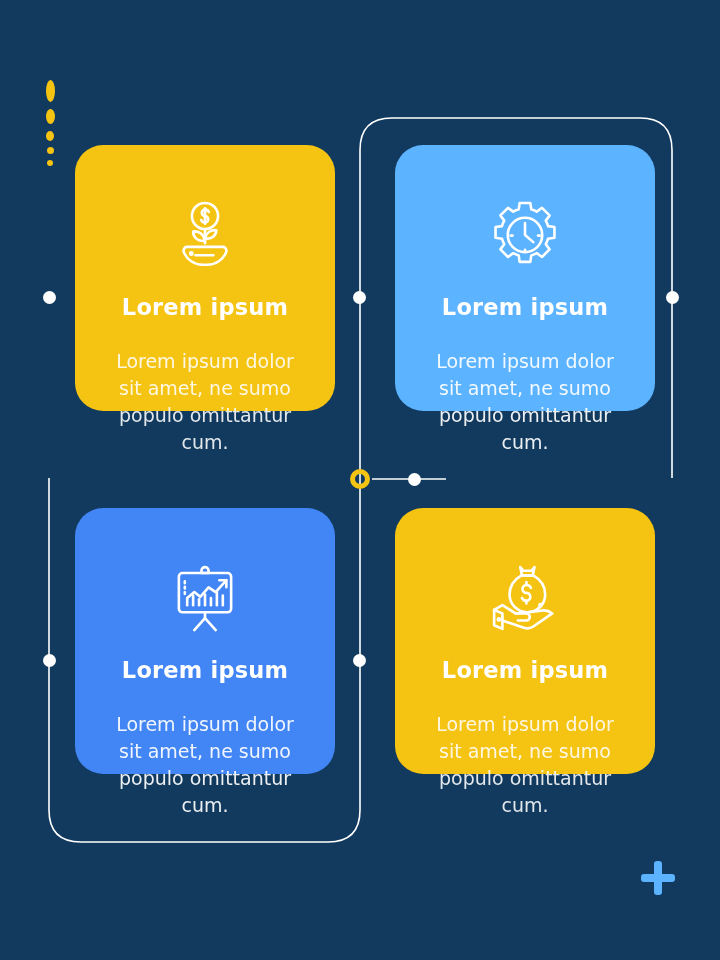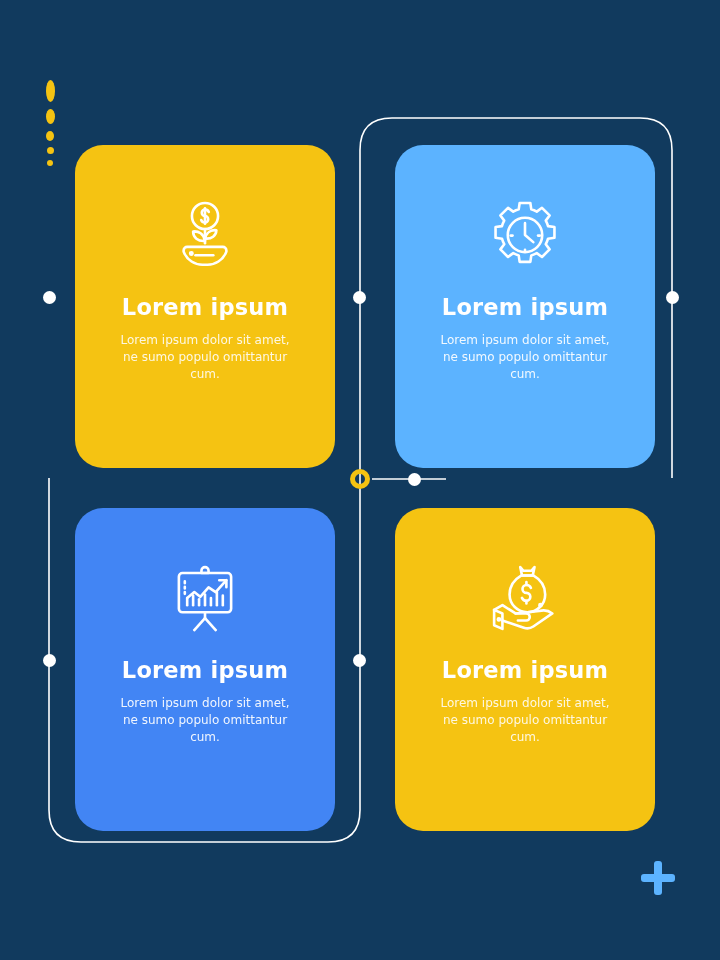--- a/index.html
+++ b/index.html
@@ -49,21 +49,21 @@
   .dc1 { width: 9px;  height: 22px; border-radius: 5px; margin-bottom: 7px; }
   .dc2 { width: 9px;  height: 15px; border-radius: 5px; margin-bottom: 7px; }
   .dc3 { width: 8px;  height: 10px; margin-bottom: 6px; }
   .dc4 { width: 7px;  height: 7px;  margin-bottom: 6px; }
   .dc5 { width: 6px;  height: 6px; }
 
   
   .card {
     position: absolute;
     width: 260px;
-    height: 323px;
+    height: 266px;
     border-radius: 28px;
     box-sizing: border-box;
     padding: 0 18px;
     display: flex;
     flex-direction: column;
     align-items: center;
     text-align: center;
   }
   .card-1 { left: 75px;  top: 145px; background: #f5c312; }
   .card-2 { left: 395px; top: 145px; background: #5cb3ff; }
@@ -85,22 +85,22 @@
   }
   .card-title {
     margin-top: 22px;
     font-size: 22.5px;
     font-weight: bold;
     color: #ffffff;
     letter-spacing: 0.2px;
     line-height: 1.1;
   }
   .card-body {
-    margin-top: 12px;
-    font-size: 12px;
+    margin-top: 28px;
+    font-size: 19px;
     line-height: 1.42;
     color: #ffffff;
     opacity: 0.88;
     max-width: 178px;
   }
   .card-2 .card-body,
   .card-3 .card-body { opacity: 0.92; }
 
   
   .center-ring {

